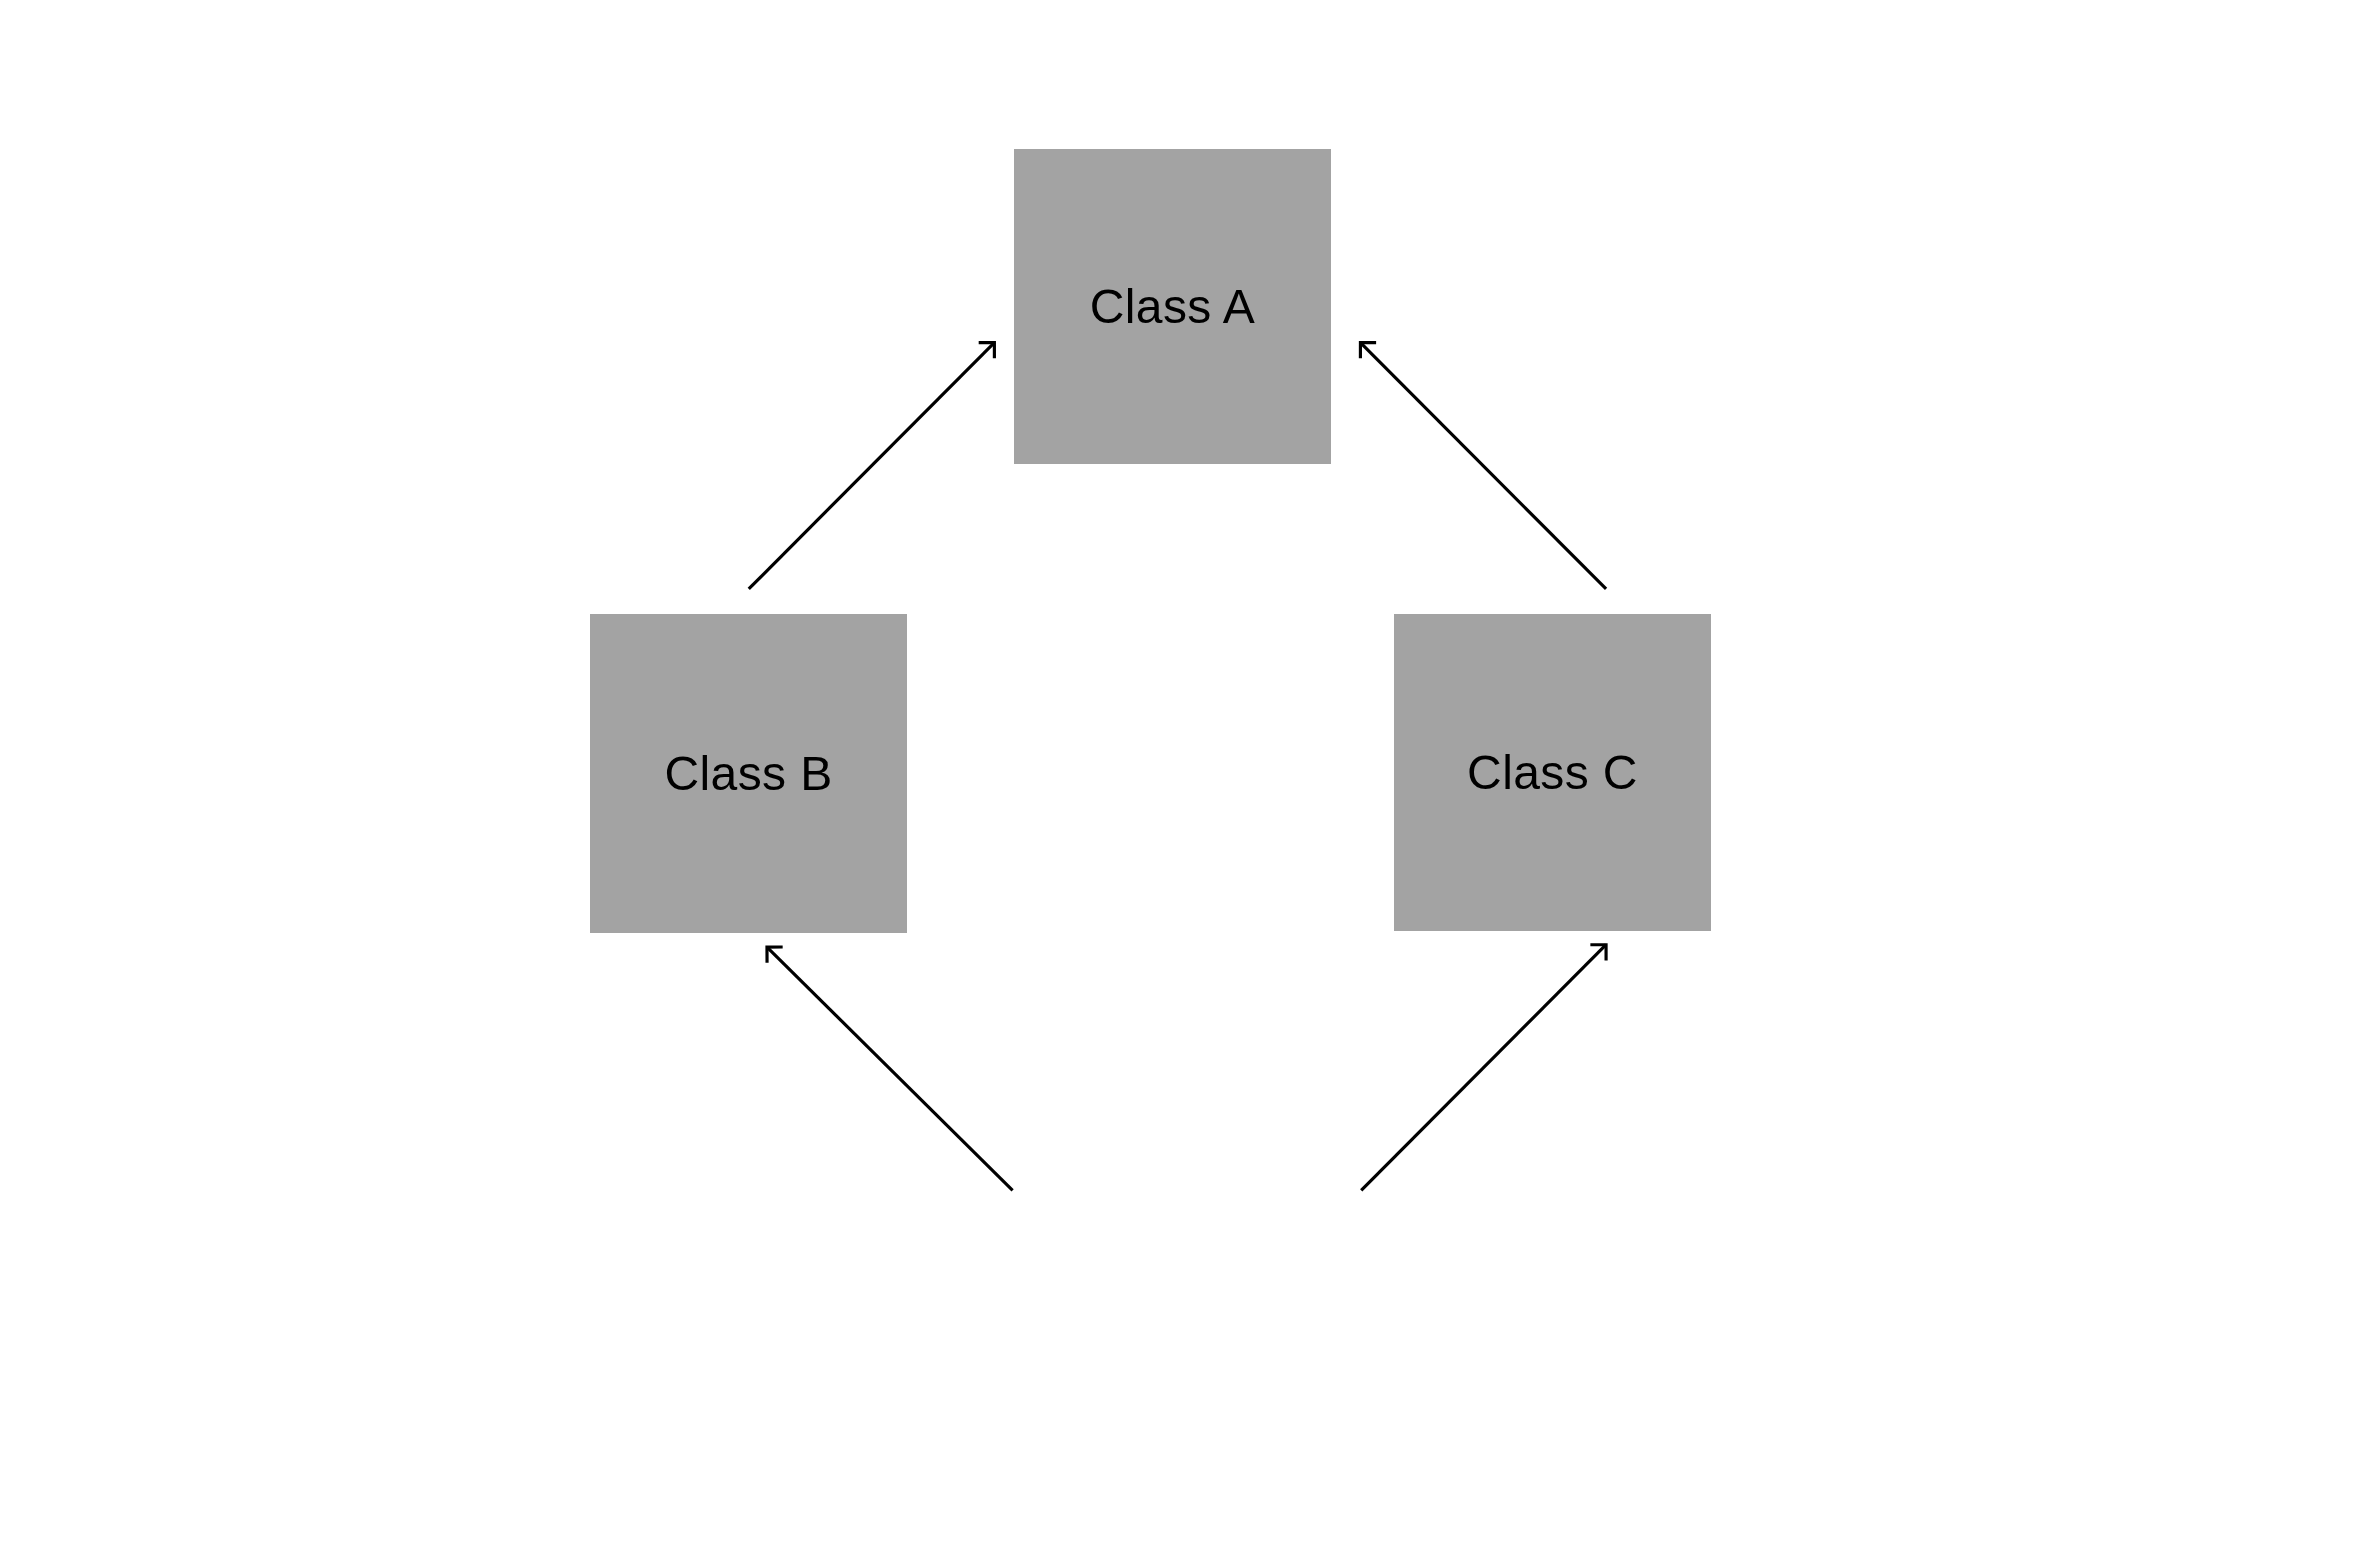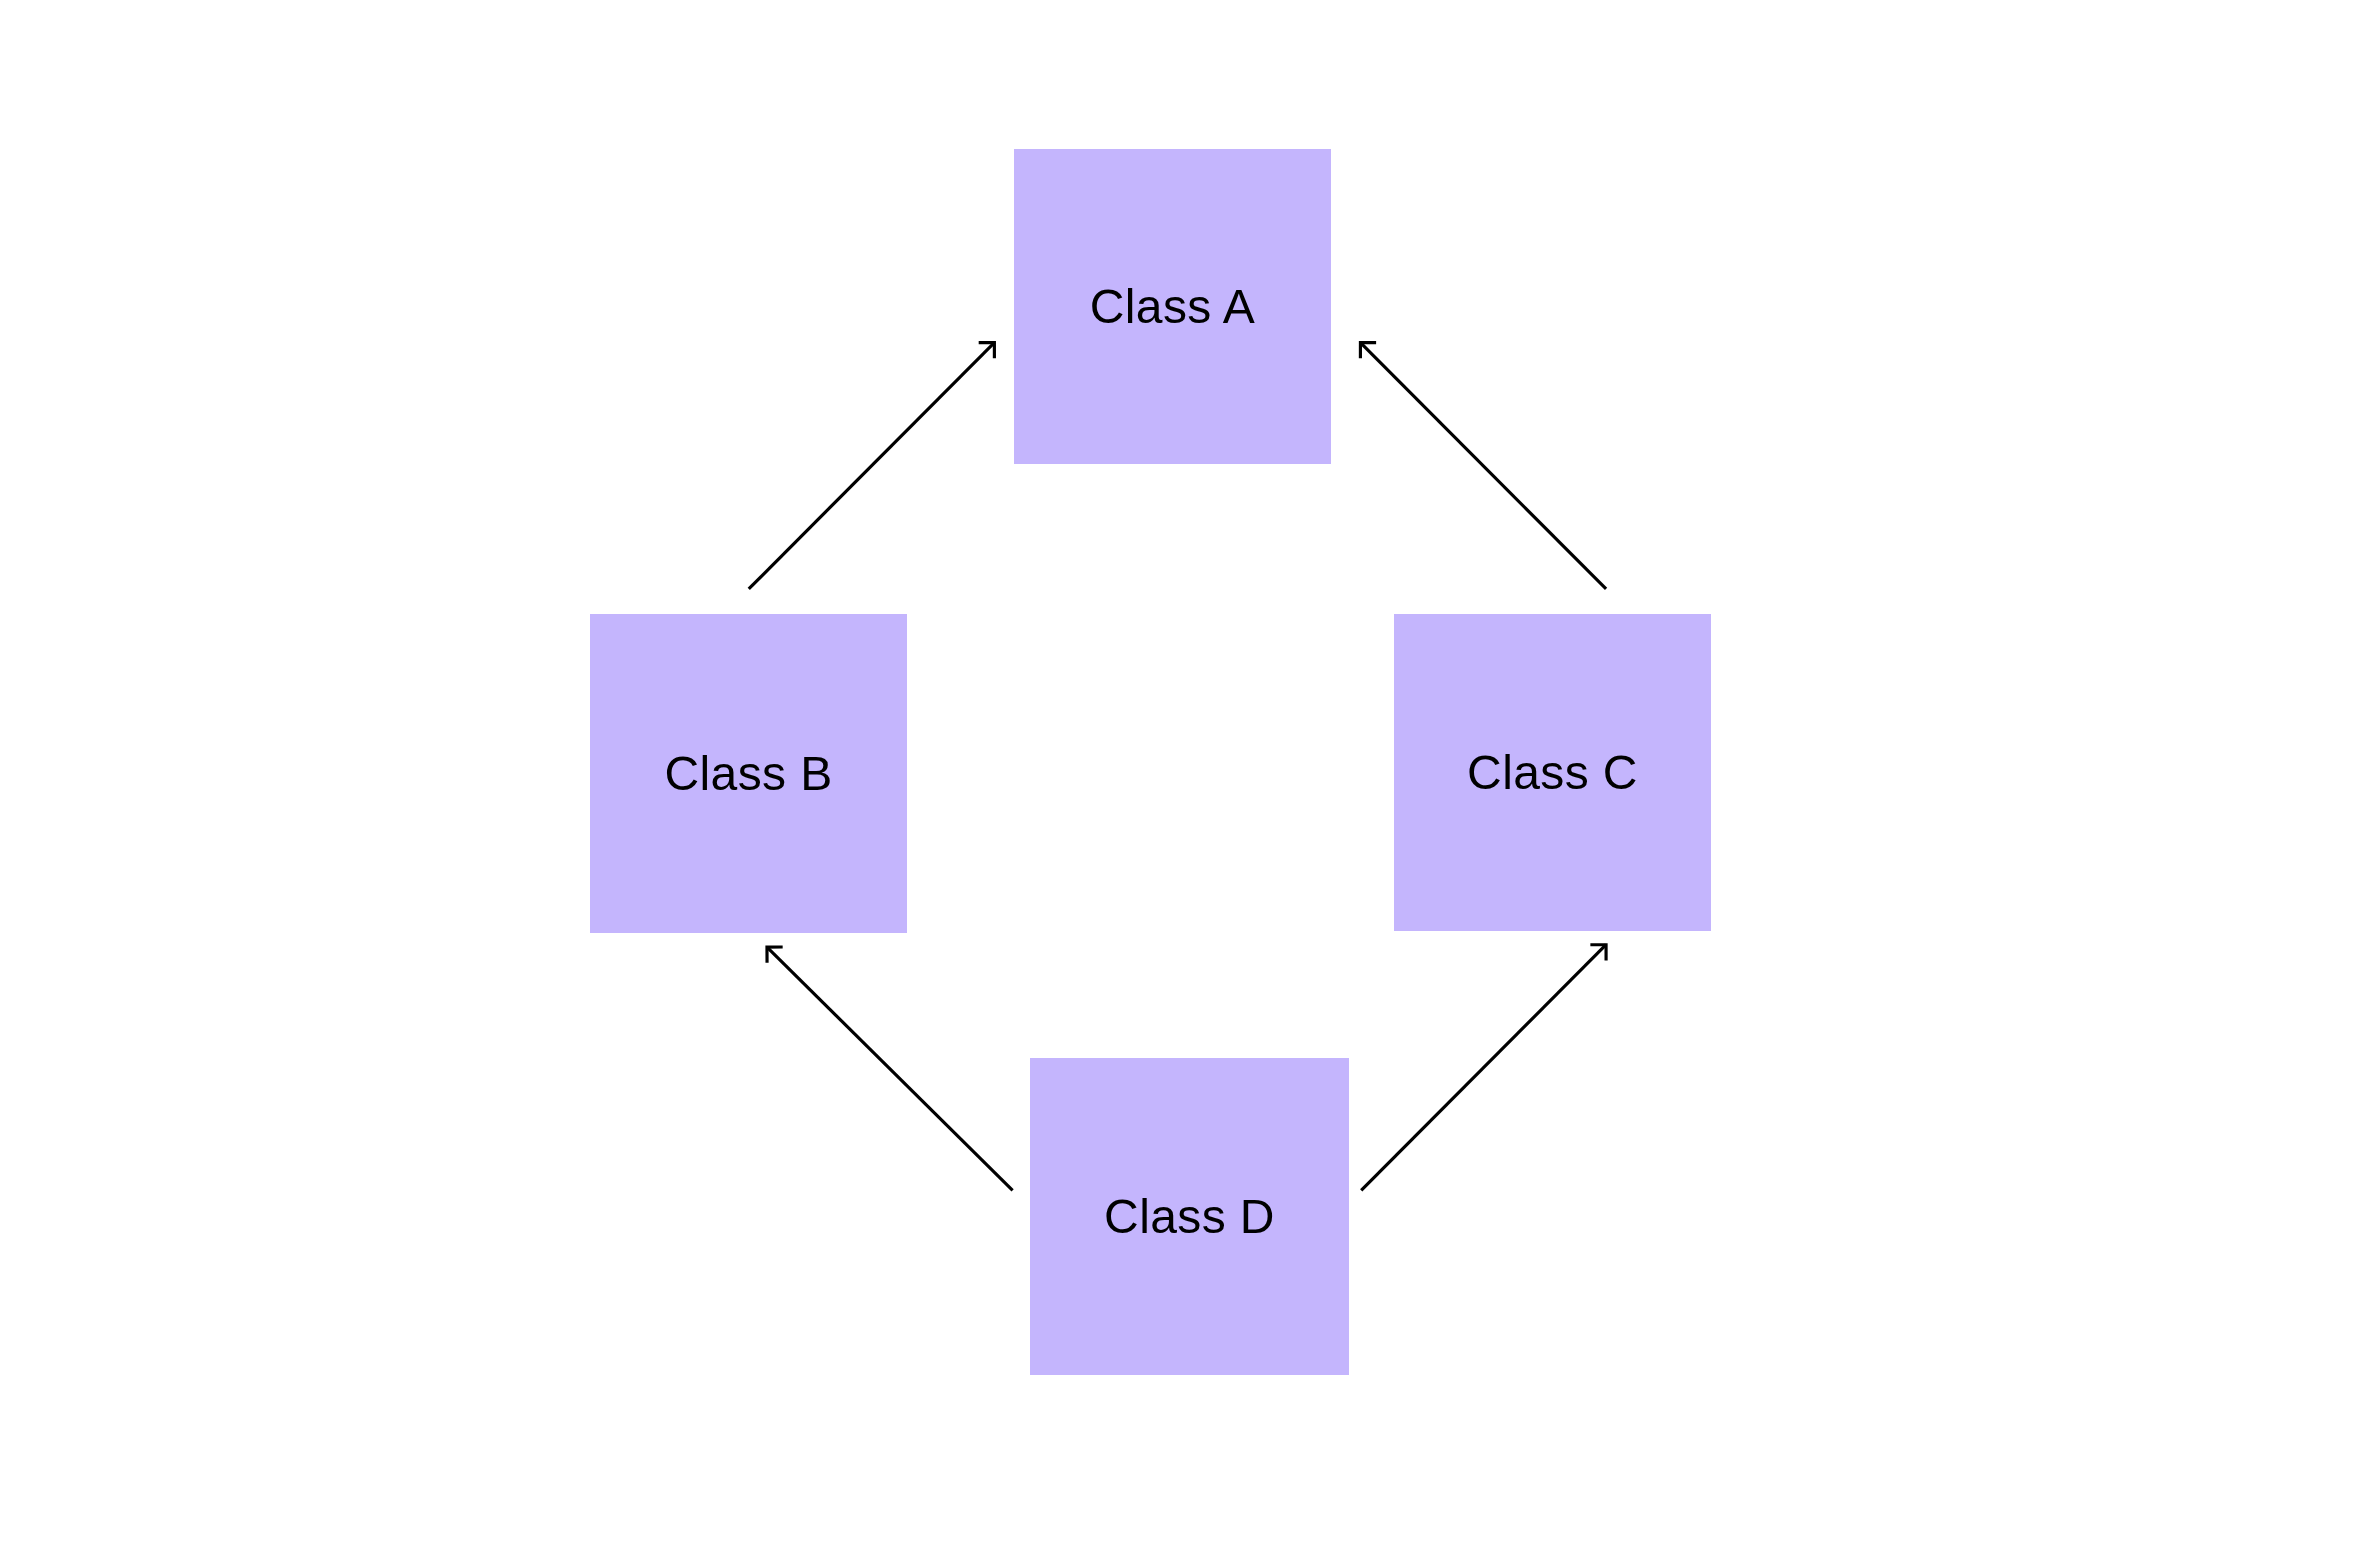--- a/index.html
+++ b/index.html
@@ -18,21 +18,21 @@
     position: absolute;
     inset: 0;
   }
   .edge-layer {
     position: absolute;
     left: 0;
     top: 0;
   }
   .node {
     position: absolute;
-    background: #c4b5fd;
+    background: #a3a3a3;
     display: flex;
     align-items: center;
     justify-content: center;
   }
   .node-label {
     font-size: 48px;
     font-weight: 400;
     color: #000000;
     letter-spacing: 0.4px;
     white-space: nowrap;
@@ -64,18 +64,15 @@
   </div>
 
   <div class="node" id="node-b">
     <span class="node-label">Class B</span>
   </div>
 
   <div class="node" id="node-c">
     <span class="node-label">Class C</span>
   </div>
 
-  <div class="node" id="node-d">
-    <span class="node-label">Class D</span>
-  </div>
 
 </div>
 
 
 </body></html>

